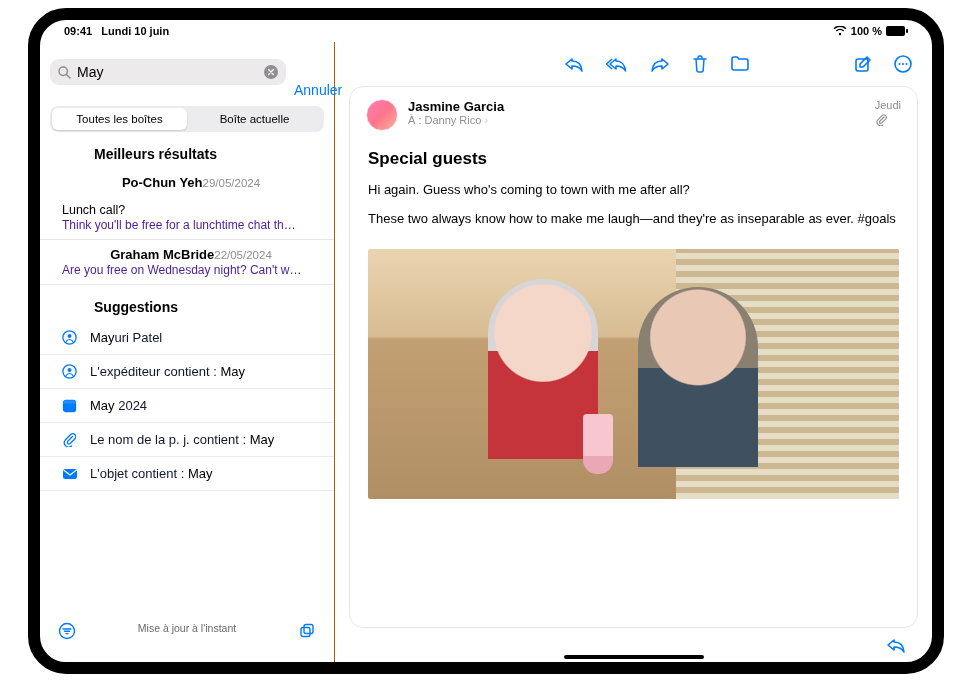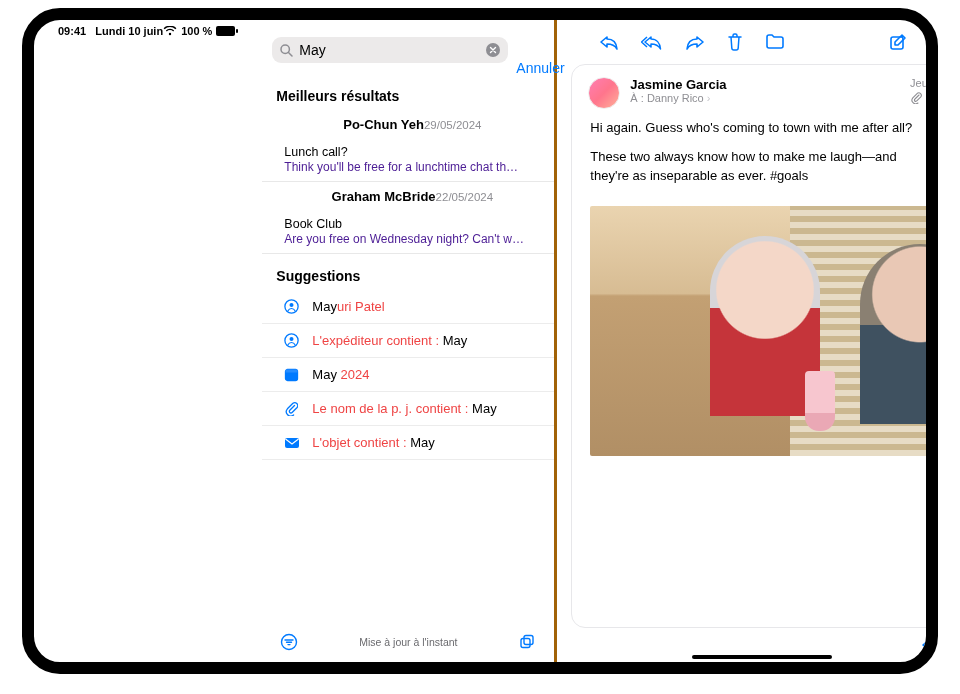--- a/index.html
+++ b/index.html
@@ -1,70 +1,70 @@
 <!DOCTYPE html>
 <html><head>
 <meta charset="utf-8">
 <style>
   * { box-sizing: border-box; margin: 0; padding: 0; font-family: -apple-system, BlinkMacSystemFont, "Helvetica Neue", sans-serif; }
   body { background: #fff; width: 960px; height: 694px; position: relative; overflow: hidden; }
   .tablet-frame {
-    position: absolute; top: 8px; left: 22px; width: 916px; height: 666px;
+    position: absolute; top: 8px; left: 28px; width: 916px; height: 666px;
     border-radius: 38px; background: #fff; border: 12px solid #000; overflow: hidden;
-    display: flex; flex-direction: row;
+    display: flex; flex-direction: column;
   }
   .status-bar {
     height: 22px; display: flex; align-items: center; justify-content: space-between;
     padding: 0 24px; font-size: 11px; font-weight: 600; color: #000;
   }
   .status-right { display: flex; align-items: center; gap: 4px; }
   .main { flex: 1; display: flex; overflow: hidden; }
   .sidebar {
-    width: 295px; border-right: 3px solid #a16207; display: flex; flex-direction: column;
+    width: 295px; border-right: 1px solid #a16207; display: flex; flex-direction: column;
     padding: 4px 0 0 0; position: relative;
   }
   .search-row { display: flex; align-items: center; gap: 8px; padding: 0 10px 8px 10px; }
   .search-field {
     flex: 1; display: flex; align-items: center; gap: 6px;
     background: #eceaea; border-radius: 9px; padding: 5px 8px;
   }
   .search-field input {
     flex: 1; border: none; background: transparent; outline: none; font-size: 14px; color: #000;
   }
   .cancel-link { color: #007aff; font-size: 14px; margin-top: 36px; }
   .segmented {
     margin: 0 10px 10px 10px; display: flex; background: #ececee; border-radius: 8px; padding: 2px;
   }
   .segmented .seg {
     flex: 1; text-align: center; font-size: 11.5px; padding: 5px 0; border-radius: 6px; color: #000;
   }
   .segmented .seg.active { background: #fff; box-shadow: 0 1px 2px rgba(0,0,0,.15); font-weight: 500; }
-  .section-title { font-size: 14px; font-weight: 700; padding: 4px 14px 6px 14px; }
+  .section-title { font-size: 14px; font-weight: 700; padding: 4px 14px 6px 14px; margin-left: 40px; }
   .result-list { flex: 1; overflow: hidden; }
   .result-item {
     padding: 7px 14px 7px 22px; border-bottom: 1px solid #e8e8e8;
   }
   .result-item .row1 { display: flex; justify-content: center; align-items: baseline; }
   .result-item .sender { font-size: 13px; font-weight: 700; color: #000; }
   .result-item .date { font-size: 11.5px; color: #8e8e93; }
   .result-item .subject { font-size: 12.5px; color: #000000; margin-top: 13px; }
   .result-item .preview {
     font-size: 12px; color: #4c1d95; margin-top: 1px;
     white-space: nowrap; overflow: hidden; text-overflow: ellipsis;
   }
   .suggest-list { }
   .suggest-item {
     display: flex; align-items: center; gap: 10px; padding: 9px 14px 9px 22px;
     border-bottom: 1px solid #ececec; font-size: 13px; color: #000;
   }
   .suggest-item .icon-slot { width: 18px; text-align: center; color: #007aff; font-size: 14px; }
   .suggest-item .match { color: #000; }
-  .suggest-item .rest { color: #ef4444; }
+  .suggest-item .rest { color: #0f172a; }
   .sidebar-footer {
-    height: 40px; display: flex; align-items: center; justify-content: space-between;
+    height: 40px; display: flex; align-items: flex-start; justify-content: space-between;
     padding: 0 18px; font-size: 10.5px; color: #6a6a6e;
   }
   .sidebar-footer .filter-ico, .sidebar-footer .copy-ico { color: #007aff; font-size: 16px; }
 
   .content { flex: 1; display: flex; flex-direction: column; position: relative; }
   .content-toolbar {
     height: 44px; display: flex; align-items: center; justify-content: flex-end; gap: 22px; padding: 0 20px;
   }
   .tb-icon { color: #007aff; font-size: 18px; display: inline-flex; }
   .tb-spacer { flex: 1; }
@@ -166,38 +166,41 @@
           <span>
             <svg width="14" height="14" viewBox="0 0 14 14">
                 <circle cx="7" cy="7" r="7" fill="#8e8e93"></circle>
                 <path d="M4.5 4.5l5 5M9.5 4.5l-5 5" stroke="#fff" stroke-width="1.4" stroke-linecap="round"></path>
               </svg>
           </span>
         </div>
         <span class="cancel-link">Annuler</span>
       </div>
 
+      <div class="segmented">
+        <div class="seg active">Toutes les boîtes</div>
+        <div class="seg">Boîte actuelle</div>
+      </div>
 
       <div class="section-title">Meilleurs résultats</div>
 
       <div class="result-list">
         <div class="result-item">
           <div class="row1">
             <span class="sender">Po-Chun Yeh</span>
             <span class="date">29/05/2024</span>
           </div>
           <div class="subject">Lunch call?</div>
           <div class="preview">Think you'll be free for a lunchtime chat th…</div>
         </div>
         <div class="result-item">
           <div class="row1">
             <span class="sender">Graham McBride</span>
             <span class="date">22/05/2024</span>
           </div>
-          <div class="subject">Book Club</div>
           <div class="preview">Are you free on Wednesday night? Can't w…</div>
         </div>
 
         <div class="section-title" style="padding-top:14px">Suggestions</div>
 
         <div class="suggest-list">
           <div class="suggest-item">
             <span class="icon-slot">
               <svg width="15" height="15" viewBox="0 0 15 15">
                   <circle cx="7.5" cy="7.5" r="6.6" stroke="#007aff" stroke-width="1.3" fill="none"></circle>
@@ -325,20 +328,21 @@
           <div class="msg-meta">
             <div>Jeudi</div>
             <div style="margin-top:2px">
               <svg width="12" height="13" viewBox="0 0 12 13">
                   <path d="M9 4 5 8a1.3 1.3 0 101.8 1.8l4-4a2.5 2.5 0 00-3.5-3.5L2.8 6.8a3.7 3.7 0 005.2 5.2" stroke="#8e8e93" stroke-width="1.1" fill="none" stroke-linecap="round"></path>
                 </svg>
             </div>
           </div>
         </div>
 
+        <div class="msg-subject">Special guests</div>
 
         <div class="msg-body">
           <p>Hi again. Guess who's coming to town with me after all?</p>
           <p>These two always know how to make me laugh—and they're as inseparable as ever. #goals</p>
         </div>
 
         <div class="photo">
           <div class="person-a"></div>
           <div class="person-b"></div>
           <div class="glass"></div>

